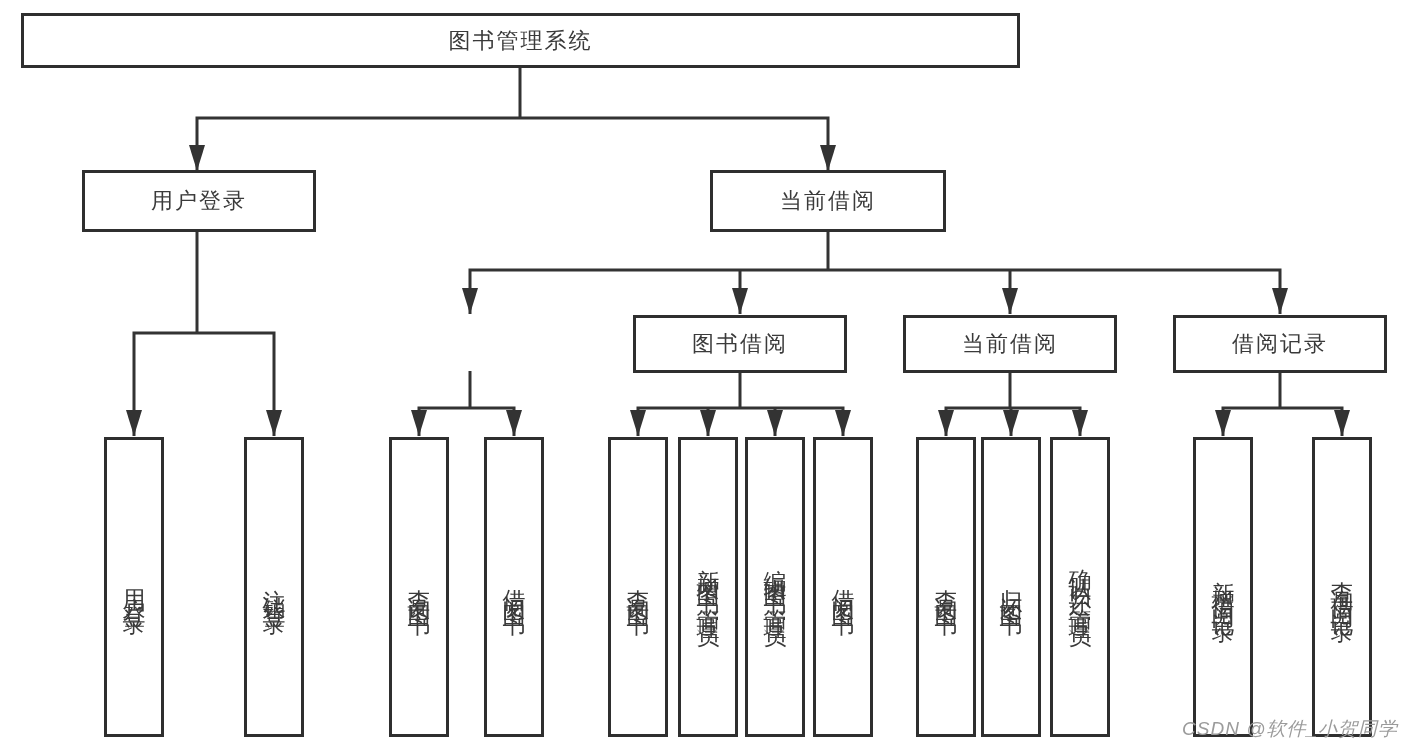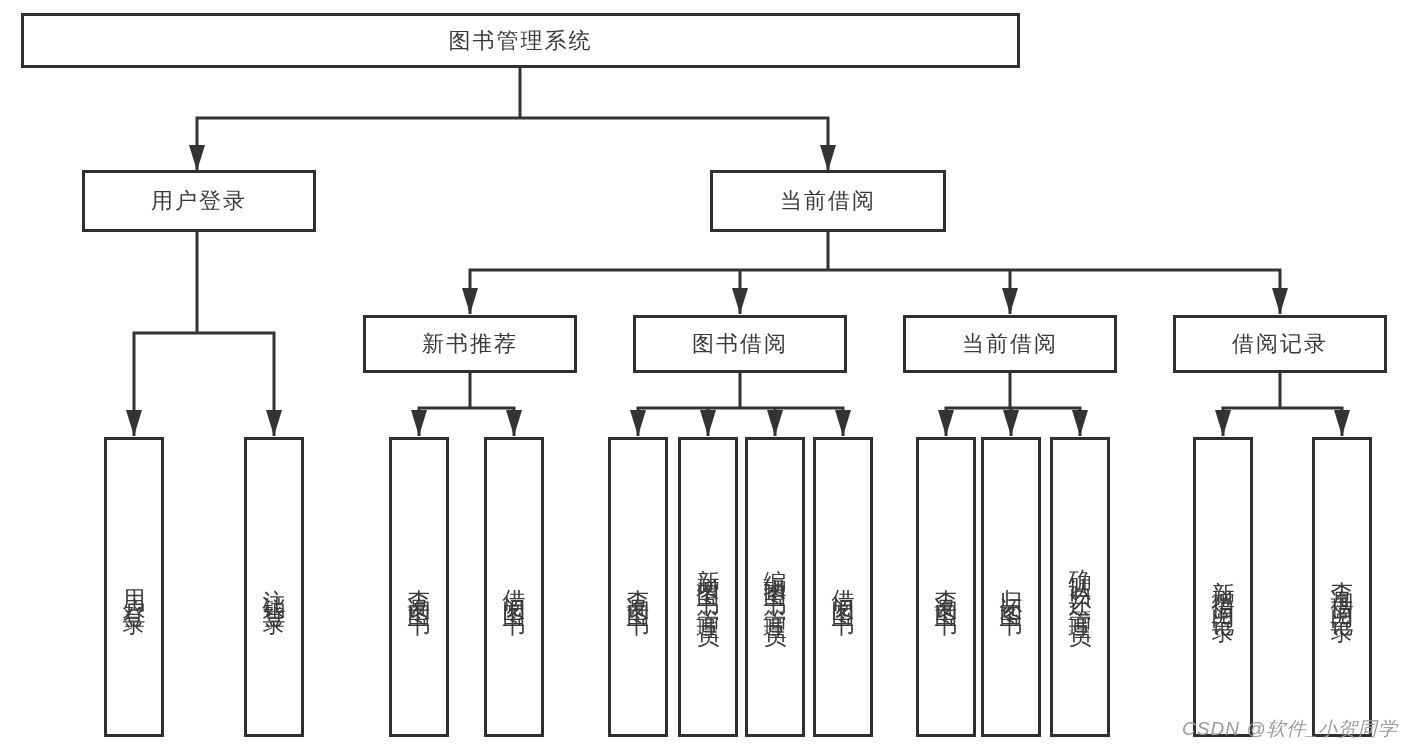--- a/index.html
+++ b/index.html
@@ -146,23 +146,20 @@
     <span>图书管理系统</span>
   </div>
 
   <div class="hbox" style="left:82px;top:170px;width:234px;height:62px">
     <span>用户登录</span>
   </div>
   <div class="hbox" style="left:710px;top:170px;width:236px;height:62px">
     <span>当前借阅</span>
   </div>
 
-  <div class="hbox" style="left:363px;top:315px;width:214px;height:58px">
-    <span>新书推荐</span>
-  </div>
   <div class="hbox" style="left:903px;top:315px;width:214px;height:58px">
     <span>当前借阅</span>
   </div>
   <div class="hbox" style="left:633px;top:315px;width:214px;height:58px">
     <span>图书借阅</span>
   </div>
   <div class="hbox" style="left:1173px;top:315px;width:214px;height:58px">
     <span>借阅记录</span>
   </div>
 

